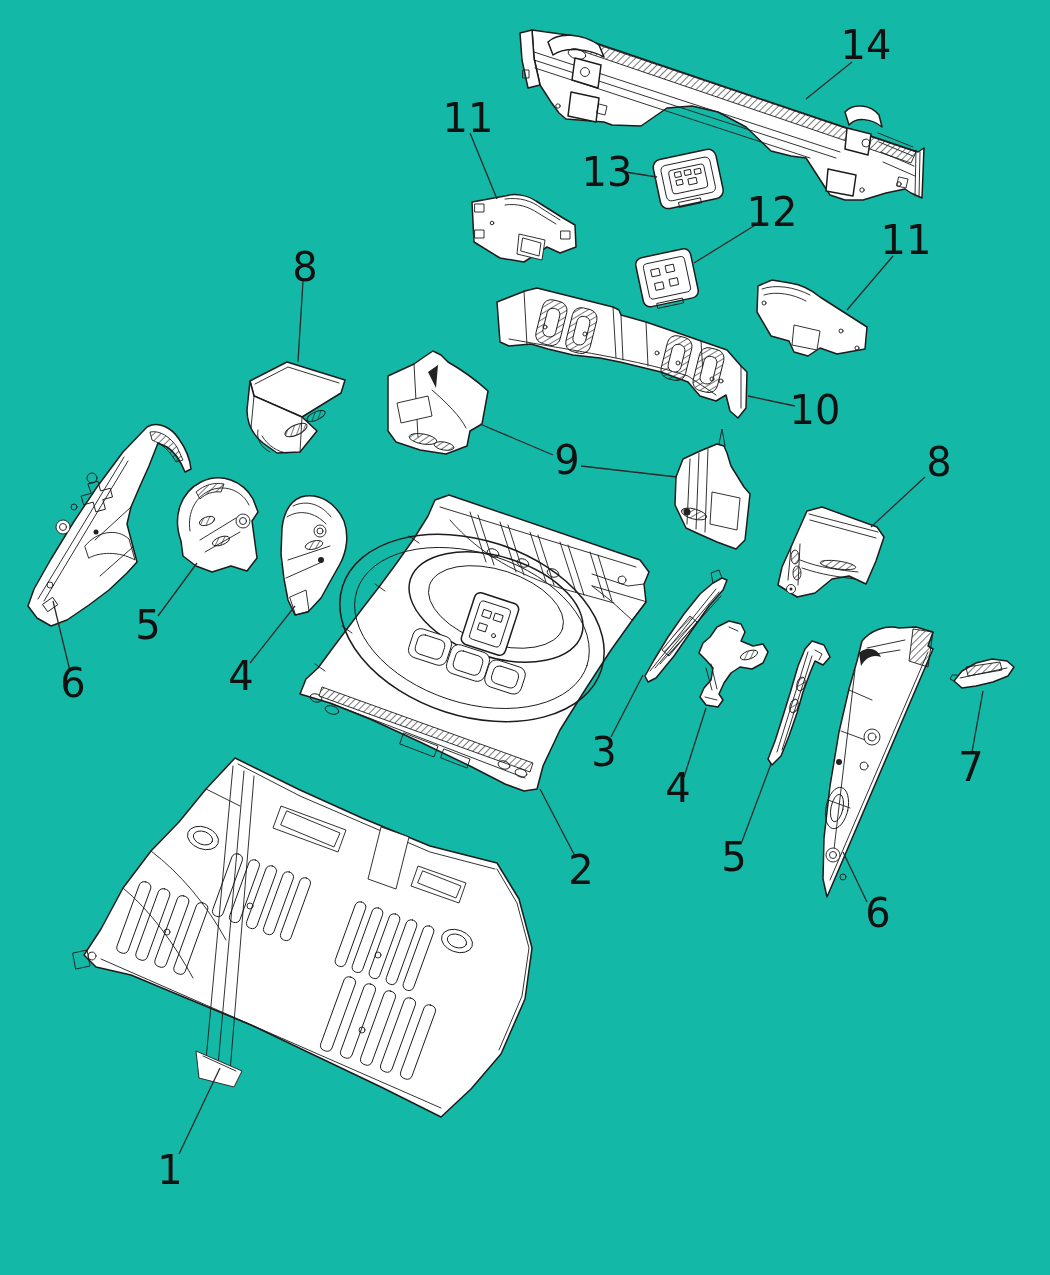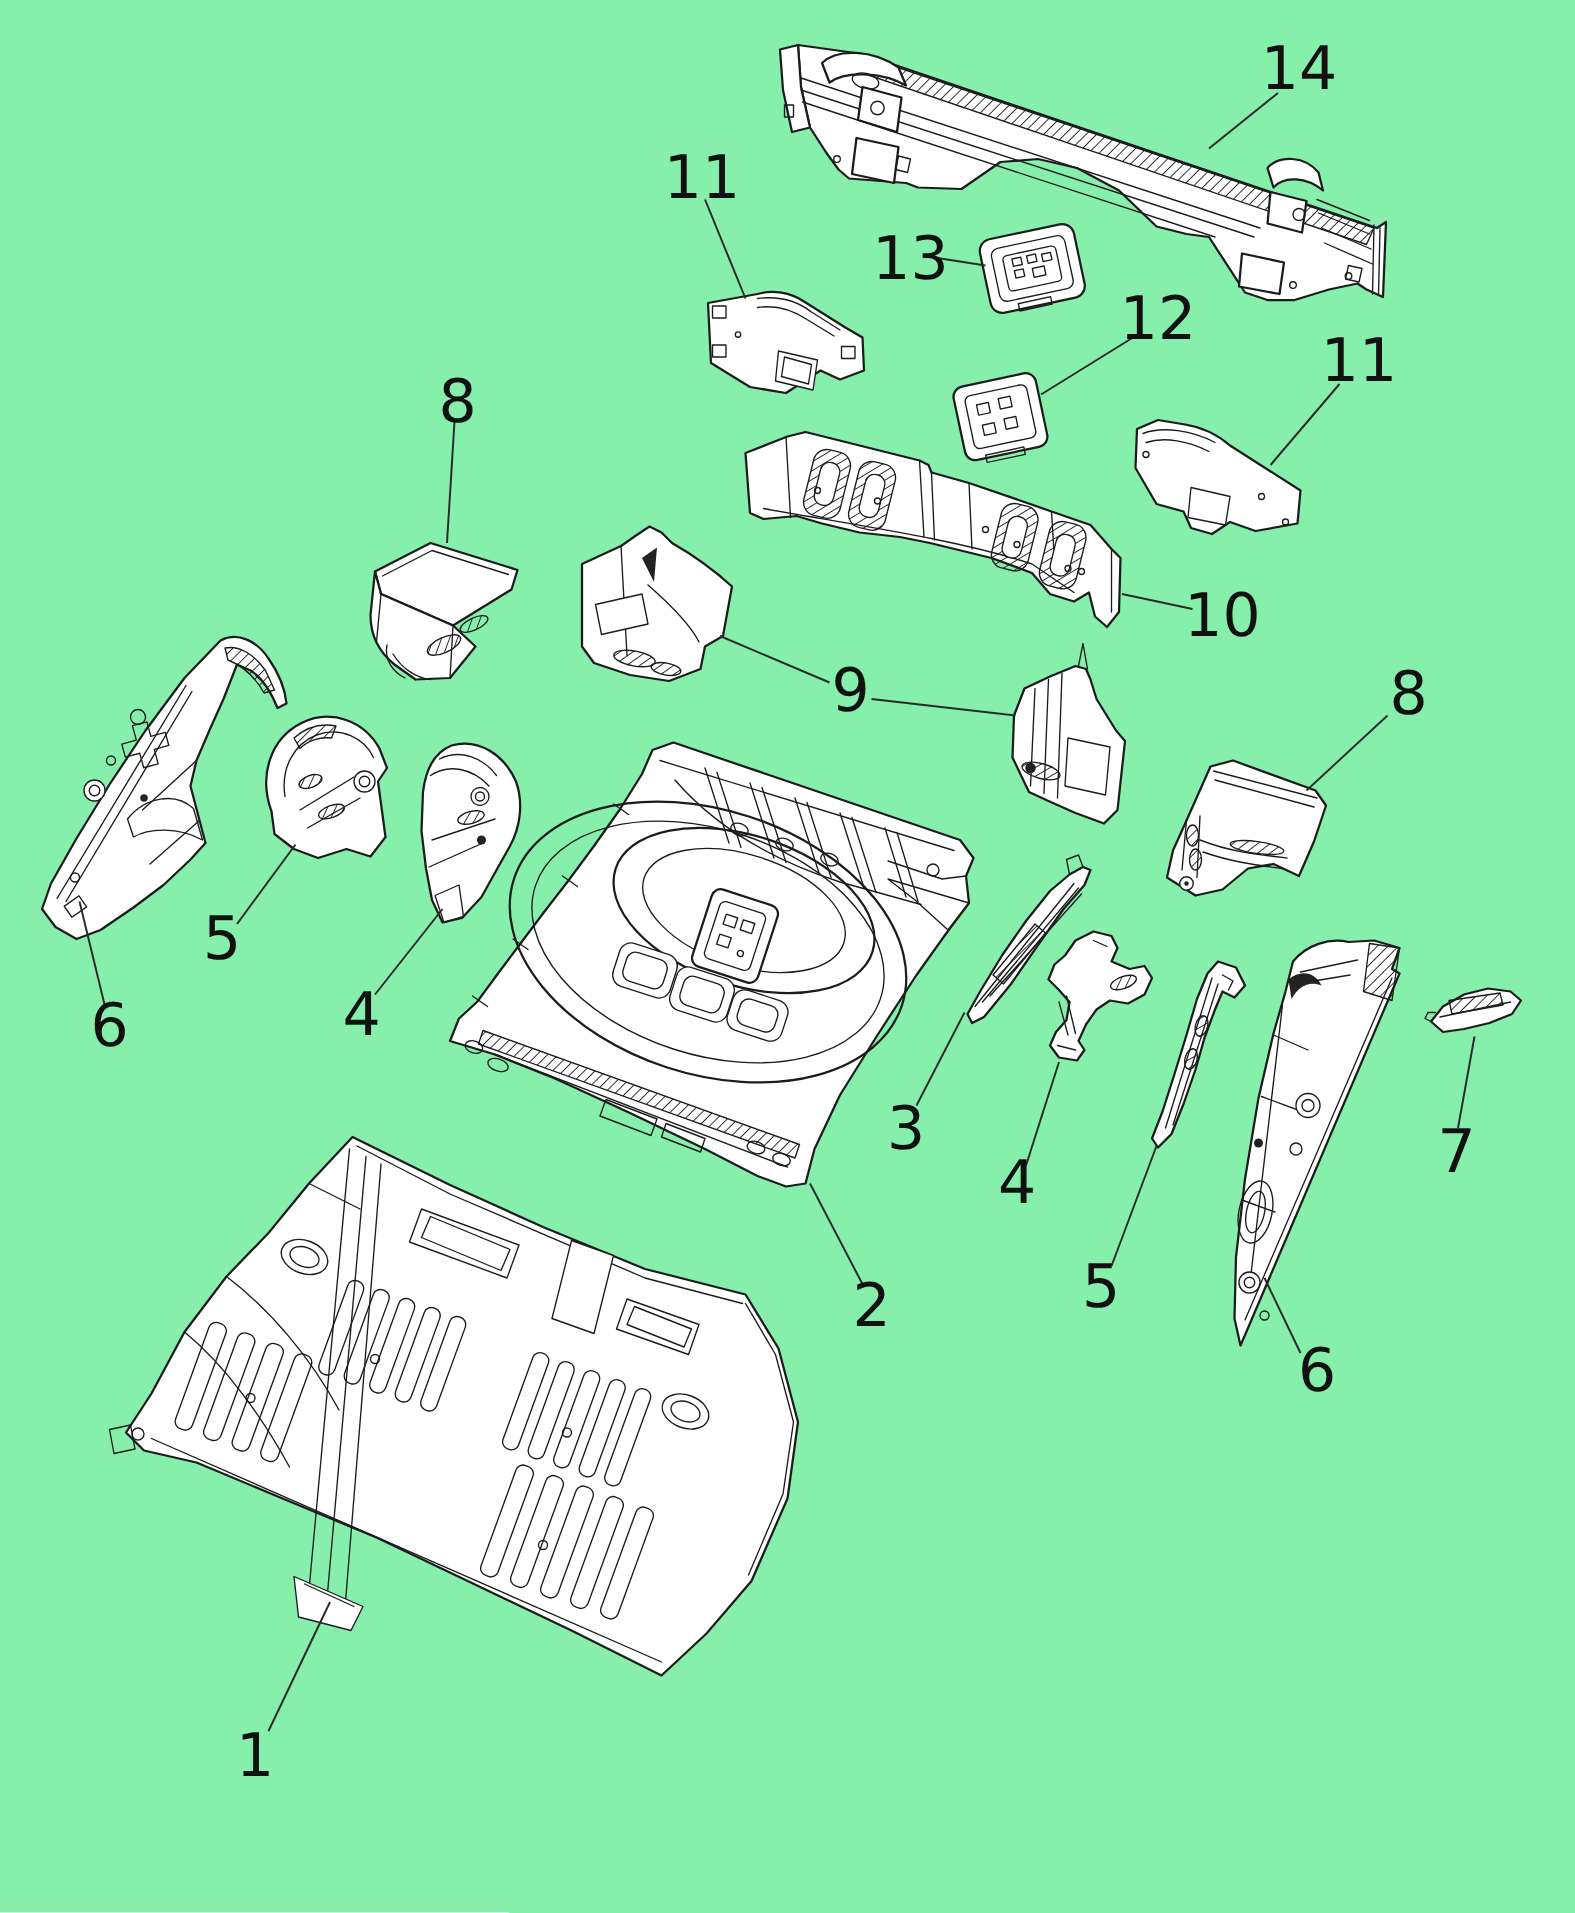--- a/index.html
+++ b/index.html
@@ -1,16 +1,16 @@
 <!DOCTYPE html>
 <html><head>
 <meta charset="utf-8">
 <style>
   html,body{margin:0;padding:0;background:#ffffff;}
-  .page{width:1050px;height:1275px;position:relative;background:#86efac;overflow:hidden;}
+  .page{width:1050px;height:1275px;position:relative;background:#14b8a6;overflow:hidden;}
   svg{display:block;}
   .s{fill:none;stroke:#1c1c1c;stroke-width:1.5;stroke-linejoin:round;stroke-linecap:round;}
   .t{fill:none;stroke:#1c1c1c;stroke-width:0.9;stroke-linejoin:round;stroke-linecap:round;}
   .fw{fill:#ffffff;stroke:#1c1c1c;stroke-width:1.5;stroke-linejoin:round;}
   .fwt{fill:#ffffff;stroke:#1c1c1c;stroke-width:0.9;stroke-linejoin:round;}
   .hat{stroke:#1c1c1c;stroke-width:1.2;}
   .dk{fill:#222222;stroke:none;}
   .leader{fill:none;stroke:#2a2a2a;stroke-width:1.3;}
   .lbl{font-family:"DejaVu Sans","Liberation Sans",sans-serif;font-size:40px;fill:#111111;}
 </style>

